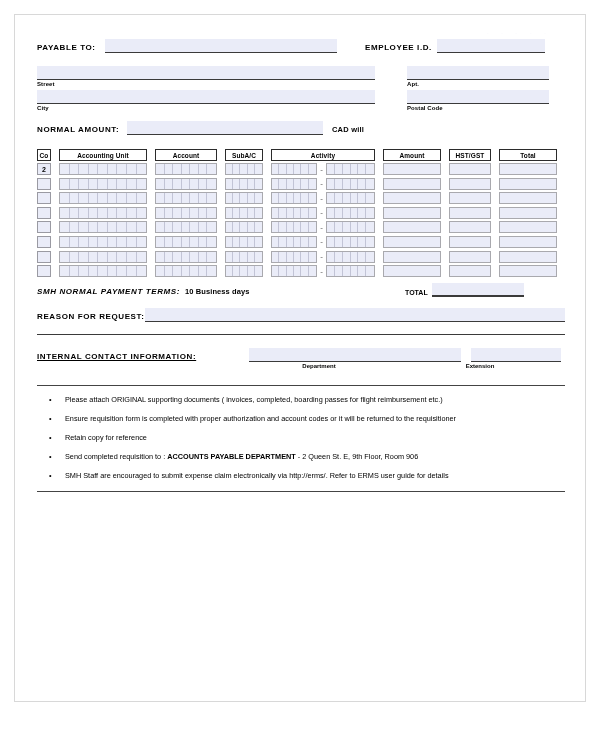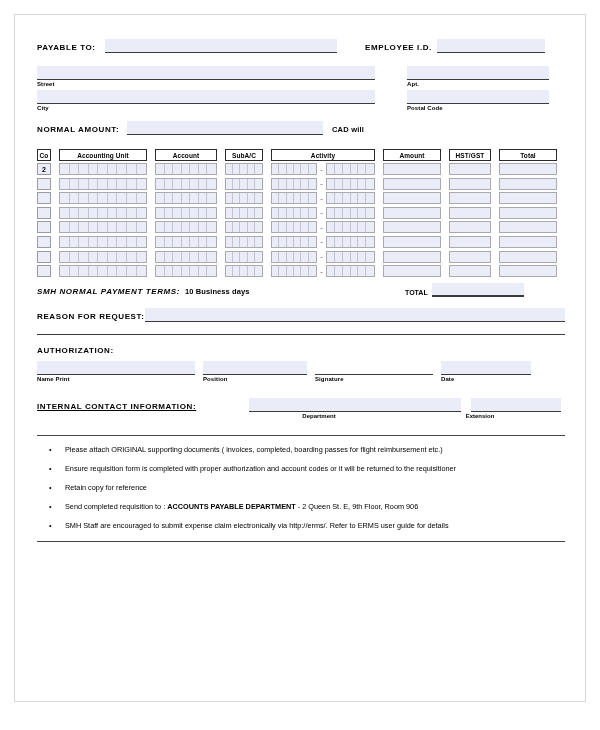--- a/index.html
+++ b/index.html
@@ -815,41 +815,20 @@
         <div class="total-lbl">TOTAL</div>
         <div class="total-field fill"></div>
       </div>
 
       <div class="sec-reason">
         <div class="lbl reason-lbl">REASON  FOR  REQUEST:</div>
         <div class="reason-field fill ul"></div>
       </div>
       <div class="reason-line2"></div>
 
-      <div class="sec-auth">
-        <div class="lbl auth-head">AUTHORIZATION:</div>
-        <div class="auth-row">
-          <div class="auth-col" style="width:158px;">
-            <div class="auth-box fill ul"></div>
-            <div class="cap">Name Print</div>
-          </div>
-          <div class="auth-col" style="width:104px;">
-            <div class="auth-box fill ul"></div>
-            <div class="cap">Position</div>
-          </div>
-          <div class="auth-col" style="width:118px;">
-            <div class="auth-box ul"></div>
-            <div class="cap">Signature</div>
-          </div>
-          <div class="auth-col" style="width:90px; margin-right:0;">
-            <div class="auth-box fill ul"></div>
-            <div class="cap">Date</div>
-          </div>
-        </div>
-      </div>
 
       <div class="sec-contact">
         <div class="lbl contact-lbl">INTERNAL  CONTACT INFORMATION:</div>
         <div class="contact-dept fill ul"></div>
         <div class="contact-ext fill ul"></div>
       </div>
       <div class="contact-caps">
         <div class="c1">Department</div>
         <div class="c2">Extension</div>
       </div>

